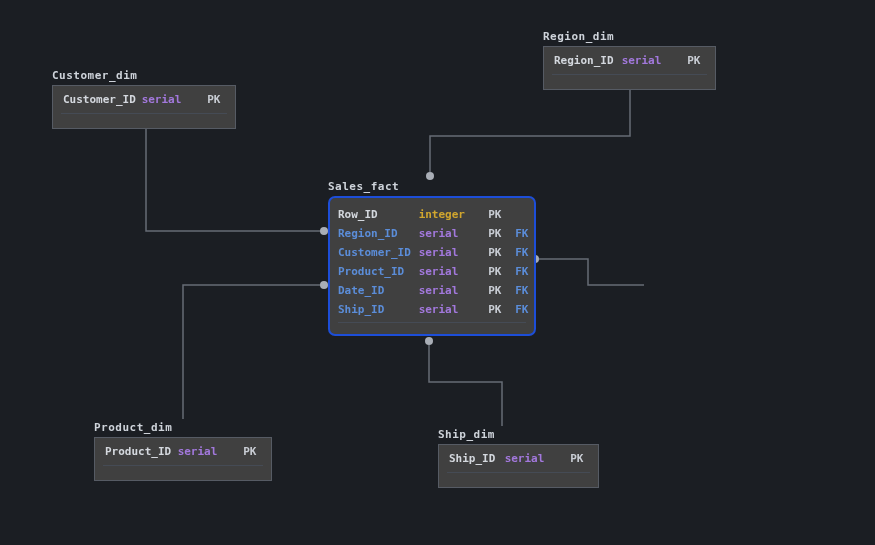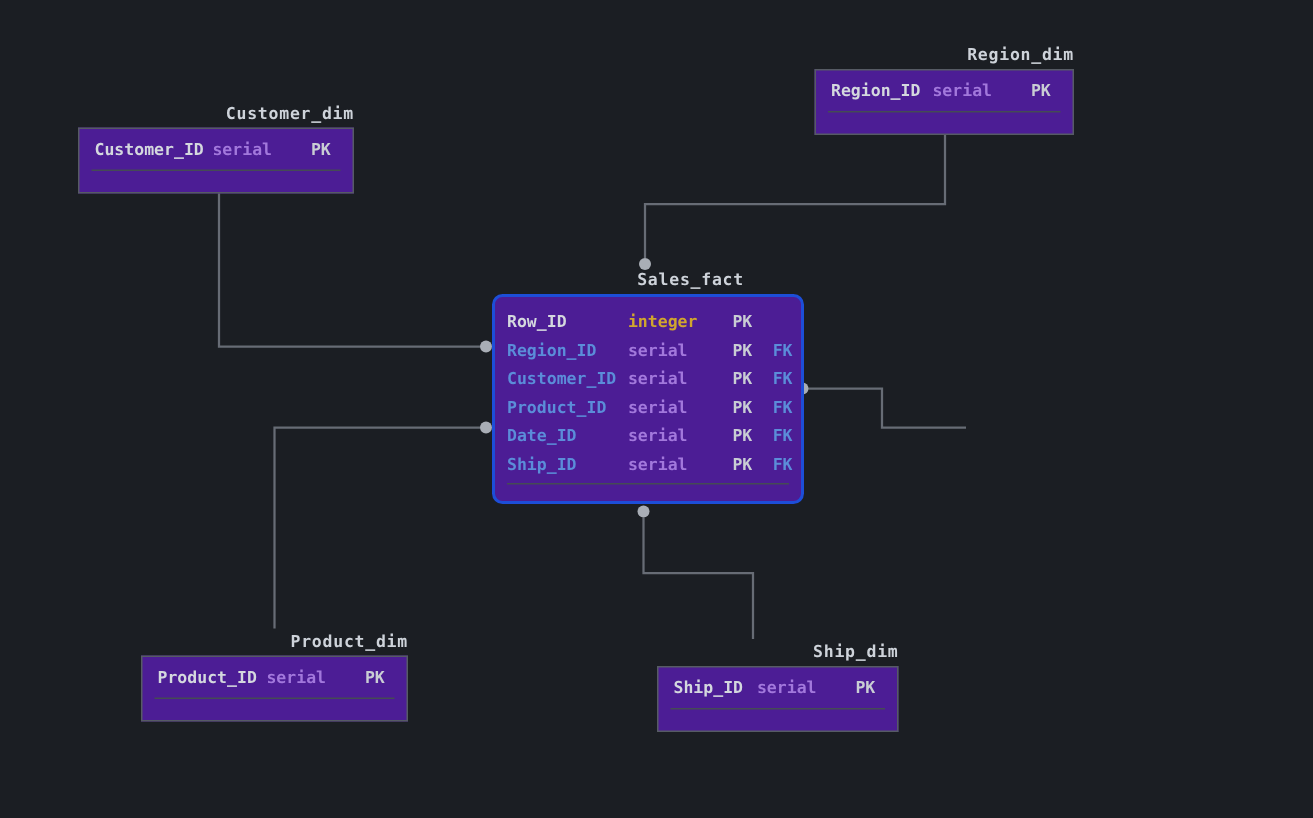--- a/index.html
+++ b/index.html
@@ -15,24 +15,24 @@
 
   
   #wires { position: absolute; left: 0; top: 0; width: 875px; height: 545px; }
   #wires polyline { fill: none; stroke: #676c75; stroke-width: 1.5; }
   #wires circle { fill: #a9aeb6; stroke: none; }
 
   
   .table { position: absolute; }
   .tname {
     height: 17px; line-height: 15px;
-    color: #ced3da; letter-spacing: 0.5px; text-align: right;
+    color: #ced3da; letter-spacing: 0.5px;
   }
   .tbox {
-    background: #4c1d95;
+    background: #404040;
     border: 1.5px solid #565b64;
   }
   .table.fact .tbox {
     border: 2px solid #1d4ed8;
     border-radius: 7px;
   }
   .trow { white-space: nowrap; }
   .trow span { display: inline-block; vertical-align: top; }
   .cname { color: #d4d8de; }
   .ctype { color: #a278dc; }

